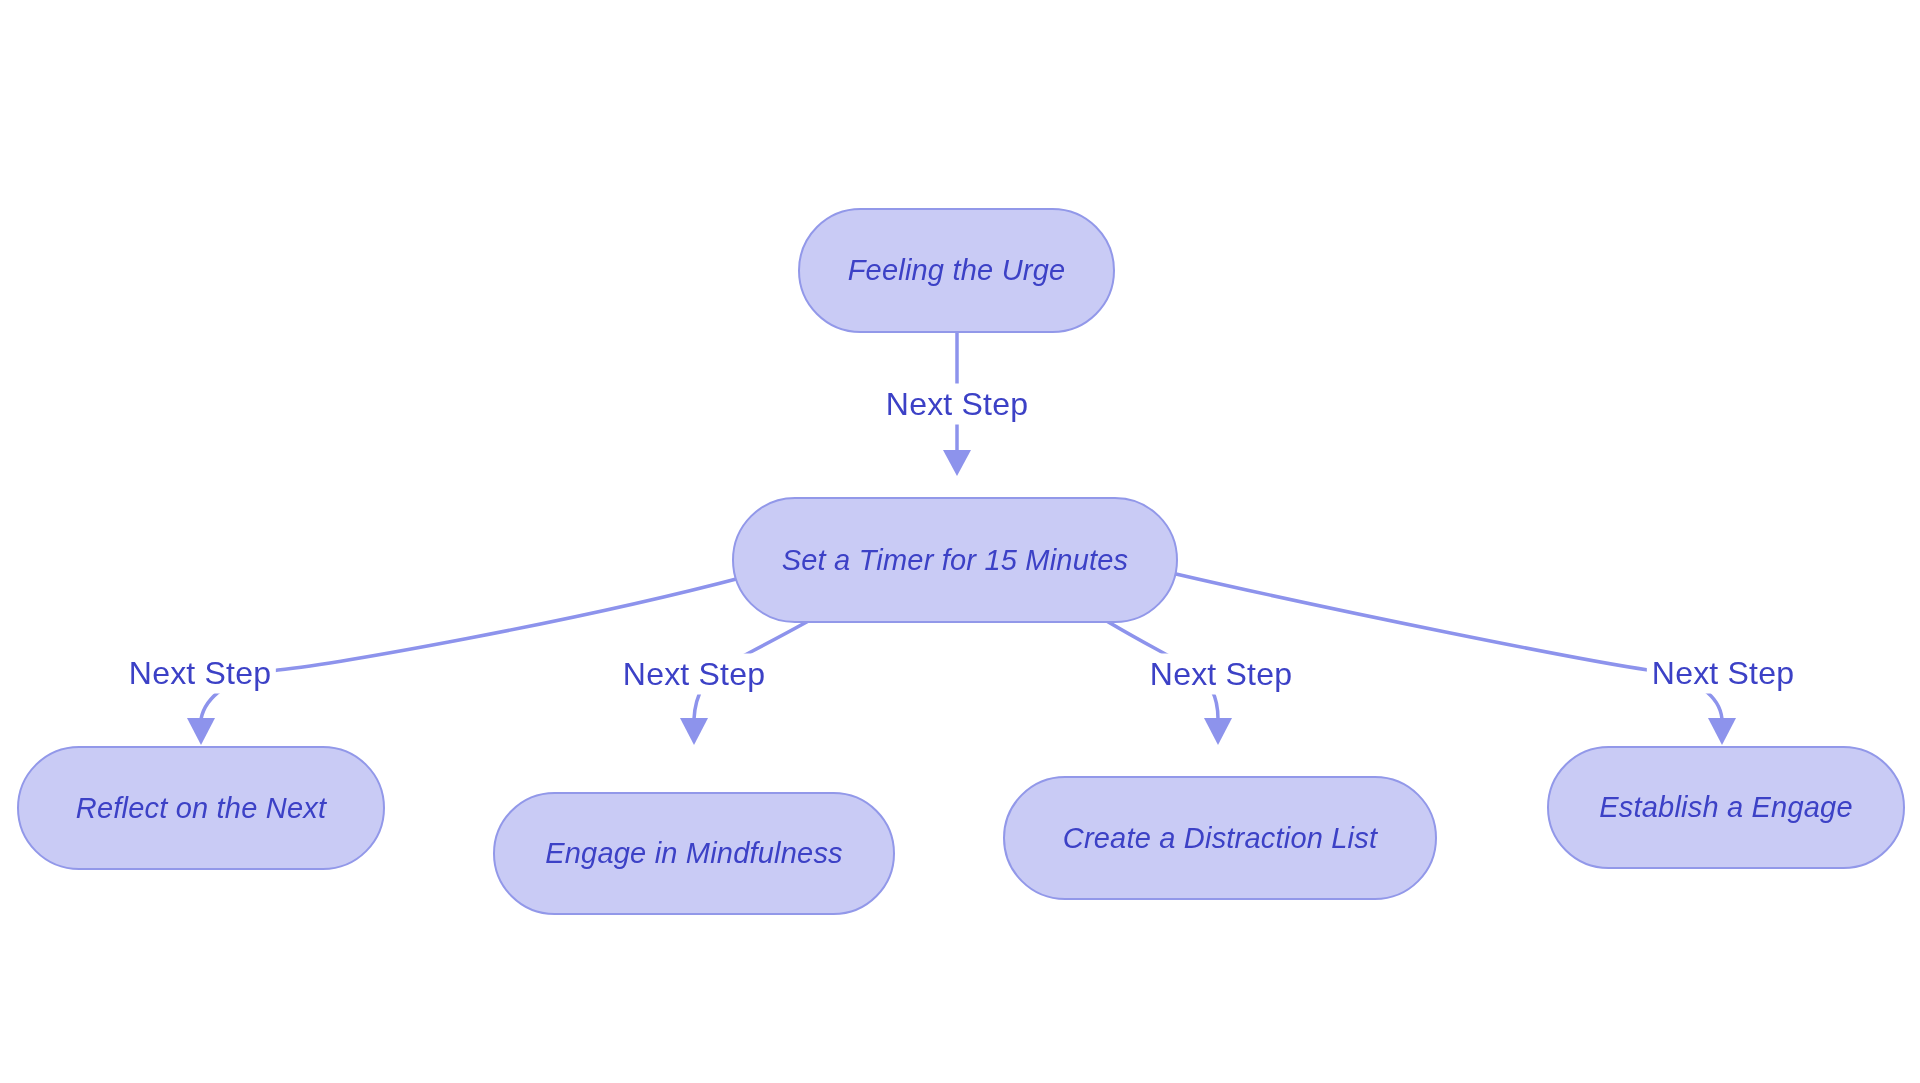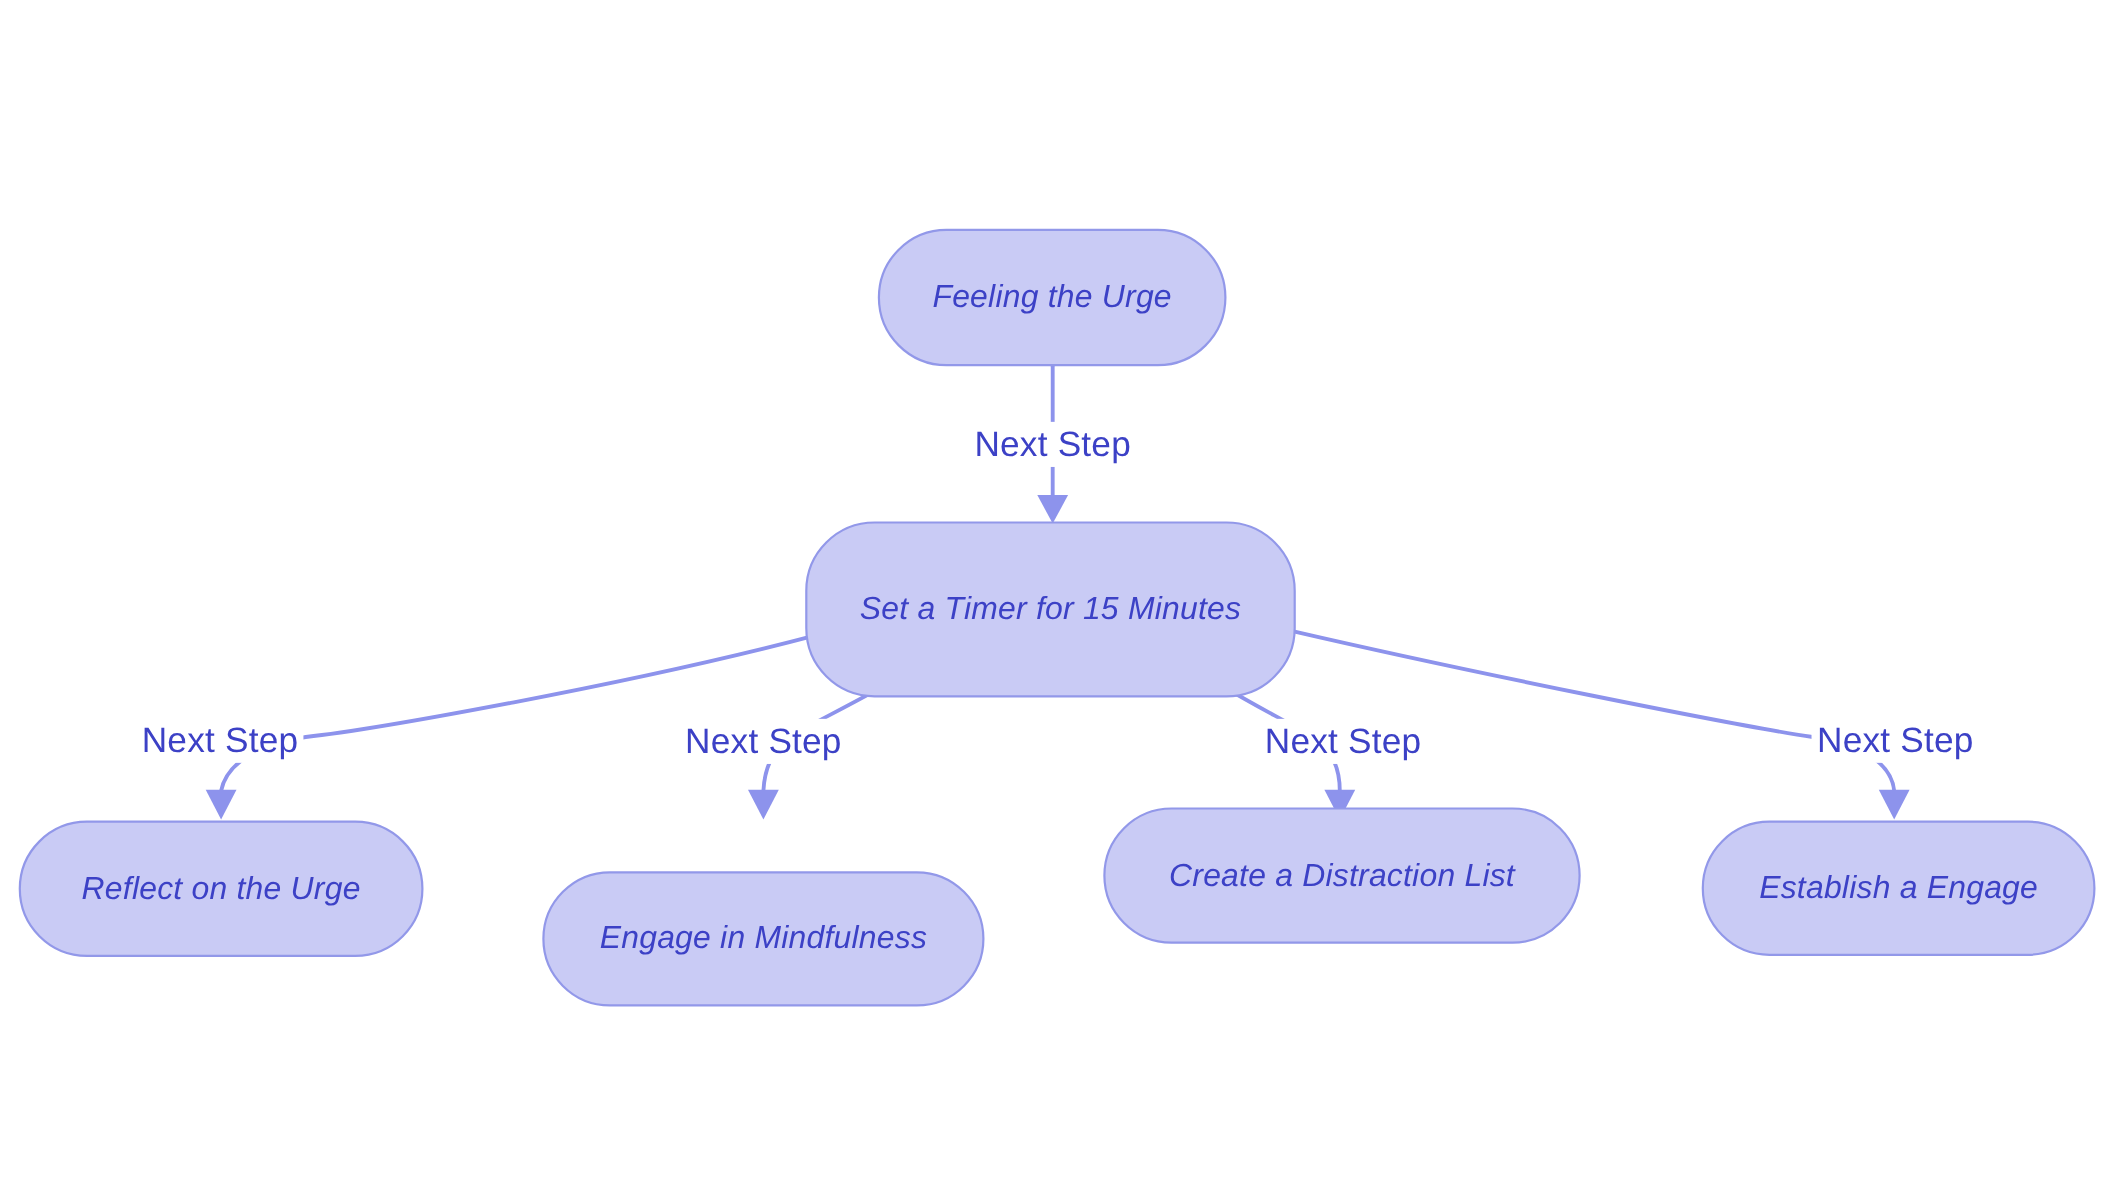--- a/index.html
+++ b/index.html
@@ -90,33 +90,33 @@
     <g>
       <path d="M 1176 574 C 1340 612 1580 660 1648 670 C 1700 678 1720 698 1722 719"></path>
       <polygon points="1708,718 1736,718 1722,745"></polygon>
     </g>
   </svg>
 
   <div class="node" style="left:798px; top:208px; width:317px; height:125px;">
     <span>Feeling the Urge</span>
   </div>
 
-  <div class="node" style="left:732px; top:474px; width:446px; height:160px;">
+  <div class="node" style="left:732px; top:497px; width:446px; height:126px;">
     <span>Set a Timer for 15 Minutes</span>
   </div>
 
   <div class="node" style="left:17px; top:746px; width:368px; height:124px;">
-    <span>Reflect on the Urge</span>
+    <span>Reflect on the Next</span>
   </div>
 
   <div class="node" style="left:493px; top:746px; width:402px; height:123px;margin-top:46px;">
     <span>Engage in Mindfulness</span>
   </div>
 
-  <div class="node" style="left:1003px; top:734px; width:434px; height:124px;">
+  <div class="node" style="left:1003px; top:776px; width:434px; height:124px;">
     <span>Create a Distraction List</span>
   </div>
 
   <div class="node" style="left:1547px; top:746px; width:358px; height:123px;">
     <span>Establish a Engage</span>
   </div>
 
   <div class="edge-label" style="left:957px; top:404px;">Next Step</div>
 
   <div class="edge-label" style="left:200px; top:673px;">Next Step</div>

